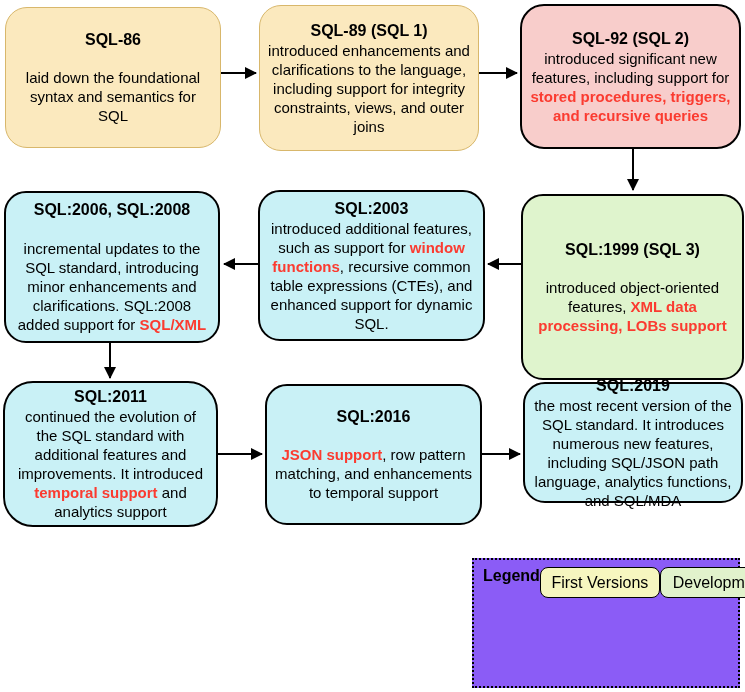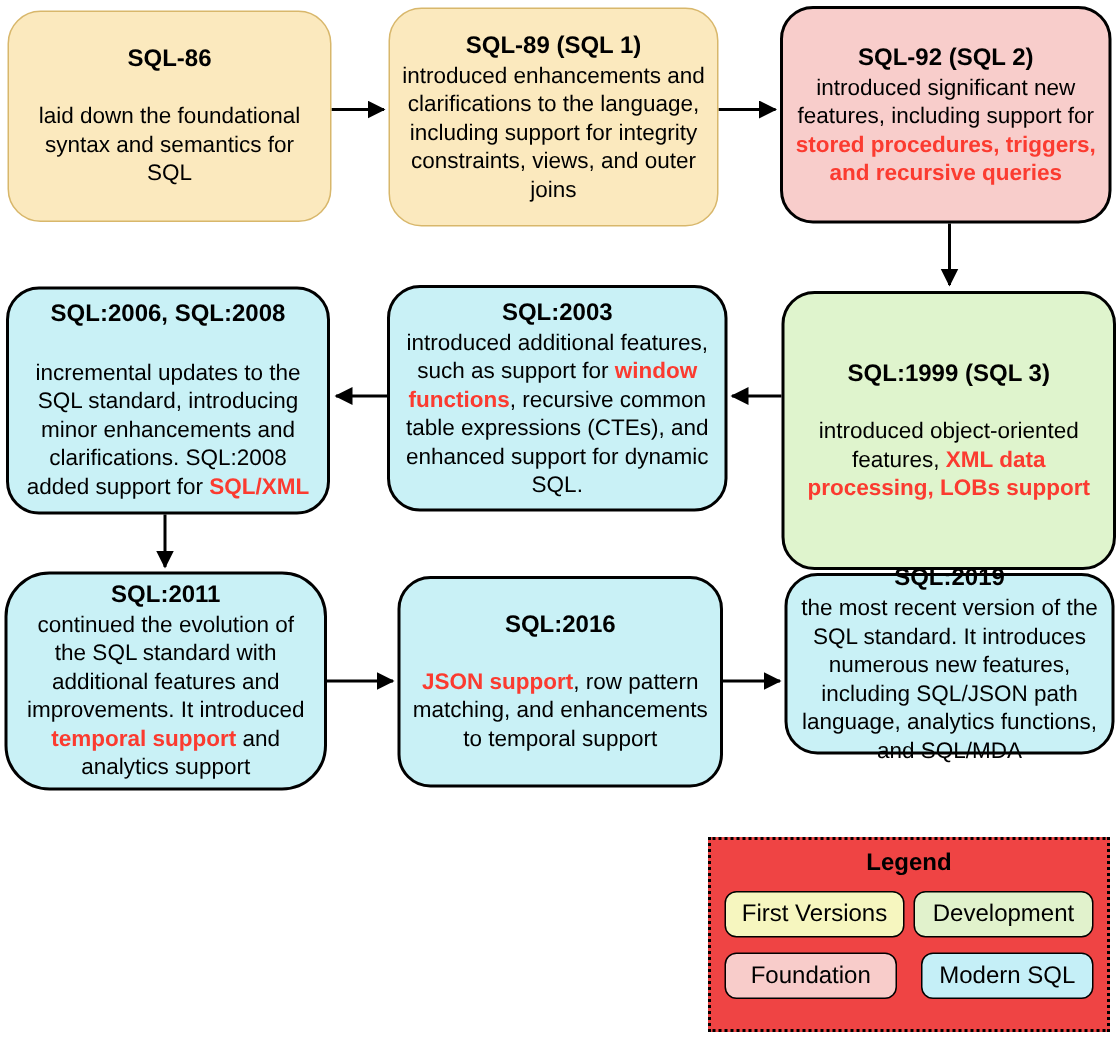--- a/index.html
+++ b/index.html
@@ -59,24 +59,24 @@
     pointer-events: none;
   }
 
   
   .legend {
     position: absolute;
     left: 472px; top: 558px;
     width: 268px; height: 130px;
     box-sizing: border-box;
     border: 2px dotted #000;
-    background: #ef4444;
+    background: #8b5cf6;
     padding: 7px 9px 9px 9px;
     display: flex;
-    flex-direction: column;
+    flex-direction: row;
   }
   .legend-title {
     text-align: center;
     font-weight: bold;
     font-size: 16px;
     margin-bottom: 9px;
   }
   .legend-row {
     display: flex;
     justify-content: space-between;
@@ -120,21 +120,21 @@
   <div class="node b1 cat-first gap" style="background-color: rgb(251, 233, 190);">
     <div class="title">SQL-86</div>
     <div class="body"><span>laid down the foundational syntax and semantics for SQL</span></div>
   </div>
 
   <div class="node b2 cat-first" style="background-color: rgb(251, 233, 190);">
     <div class="title">SQL-89 (SQL 1)</div>
     <div class="body"><span>introduced enhancements and clarifications to the language, including support for integrity constraints, views, and outer joins</span></div>
   </div>
 
-  <div class="node b3 cat-foundation" style="background-color: rgb(248, 205, 203);">
+  <div class="node b3 cat-foundation" style="background-color: rgb(248, 205, 203); border-radius: 24px;">
     <div class="title">SQL-92 (SQL 2)</div>
     <div class="body"><span>introduced significant new features, including support for </span><span class="hl">stored procedures, triggers, and recursive queries</span></div>
   </div>
 
   <div class="node b4 cat-dev gap" style="background-color: rgb(223, 244, 205);">
     <div class="title">SQL:1999 (SQL 3)</div>
     <div class="body"><span>introduced object-oriented features, </span><span class="hl">XML data processing, LOBs support</span></div>
   </div>
 
   <div class="node b5 cat-modern" style="background-color: rgb(201, 241, 246);">

